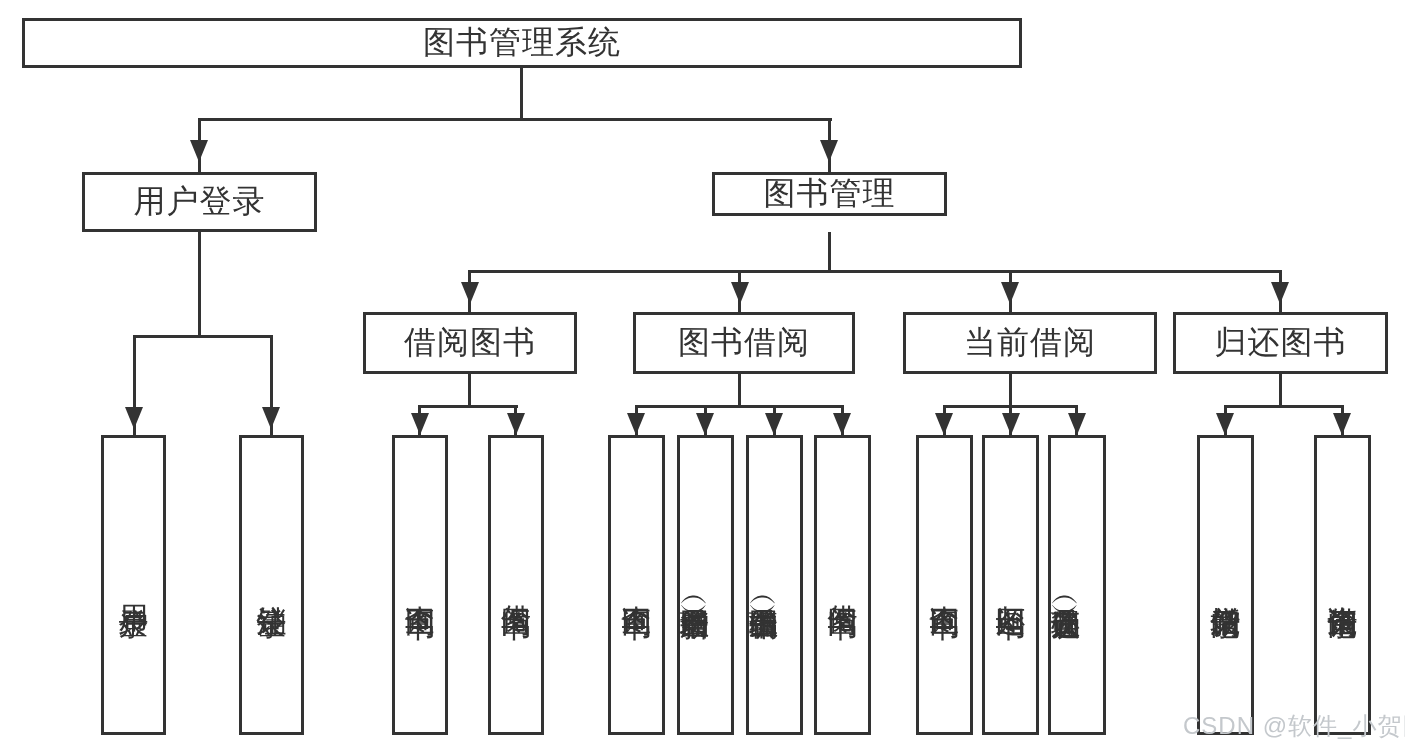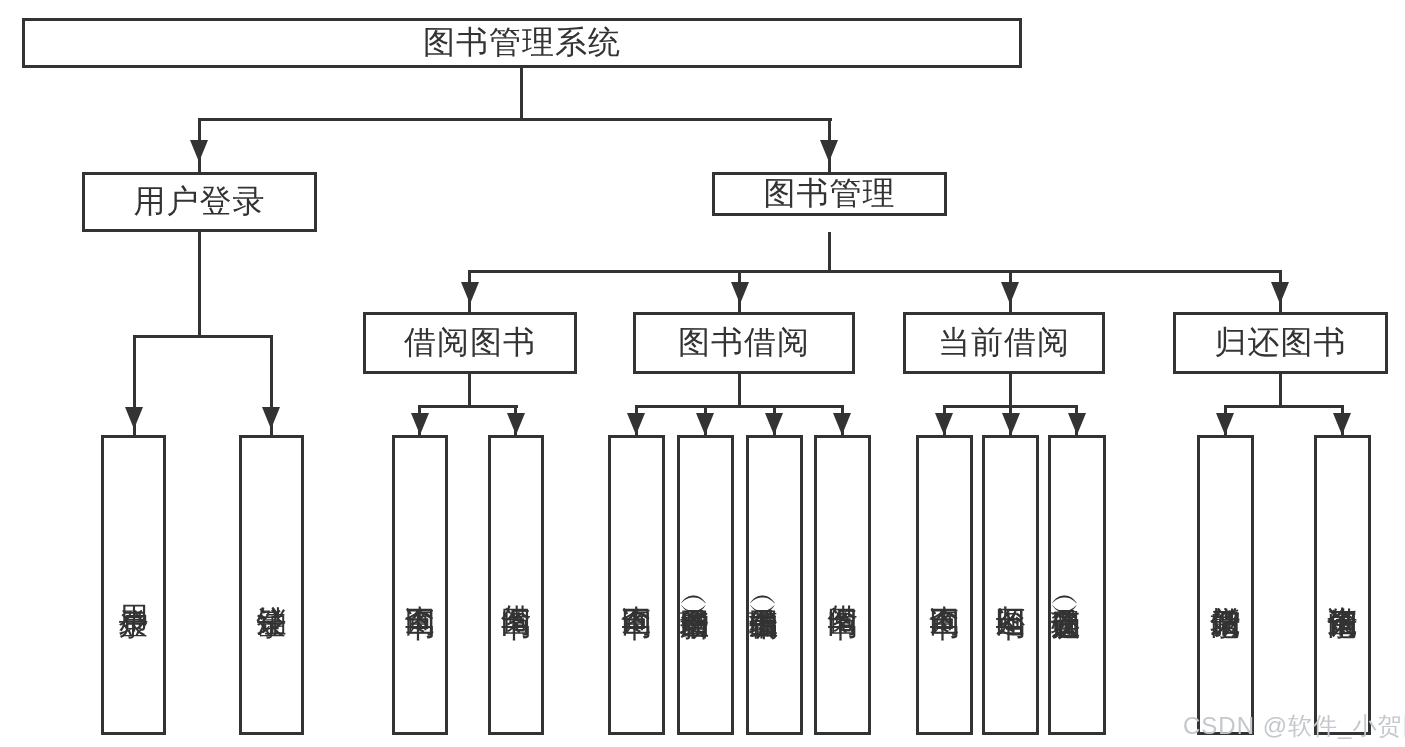--- a/index.html
+++ b/index.html
@@ -63,21 +63,21 @@
   <div class="vl" style="left:738px;top:270px;height:42px"></div>
   <div class="vl" style="left:1009px;top:270px;height:42px"></div>
   <div class="vl" style="left:1279px;top:270px;height:42px"></div>
   <div class="arr" style="left:461px;top:282px"></div>
   <div class="arr" style="left:731px;top:282px"></div>
   <div class="arr" style="left:1001px;top:282px"></div>
   <div class="arr" style="left:1271px;top:282px"></div>
 
   <div class="box hbox" style="left:363px;top:312px;width:214px;height:62px">借阅图书</div>
   <div class="box hbox" style="left:633px;top:312px;width:222px;height:62px">图书借阅</div>
-  <div class="box hbox" style="left:903px;top:312px;width:202px;height:62px">当前借阅</div>
+  <div class="box hbox" style="left:903px;top:312px;width:254px;height:62px">当前借阅</div>
   <div class="box hbox" style="left:1173px;top:312px;width:215px;height:62px">归还图书</div>
 
   <div class="vl" style="left:468px;top:374px;height:31px"></div>
   <div class="hl" style="left:418px;top:405px;width:100px"></div>
   <div class="vl" style="left:418px;top:405px;height:30px"></div>
   <div class="vl" style="left:514px;top:405px;height:30px"></div>
   <div class="arr" style="left:411px;top:413px"></div>
   <div class="arr" style="left:507px;top:413px"></div>
 
   <div class="vl" style="left:738px;top:374px;height:31px"></div>

